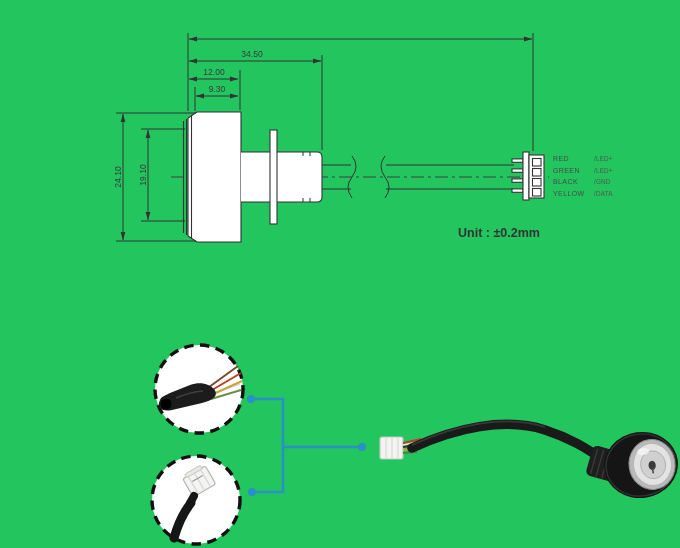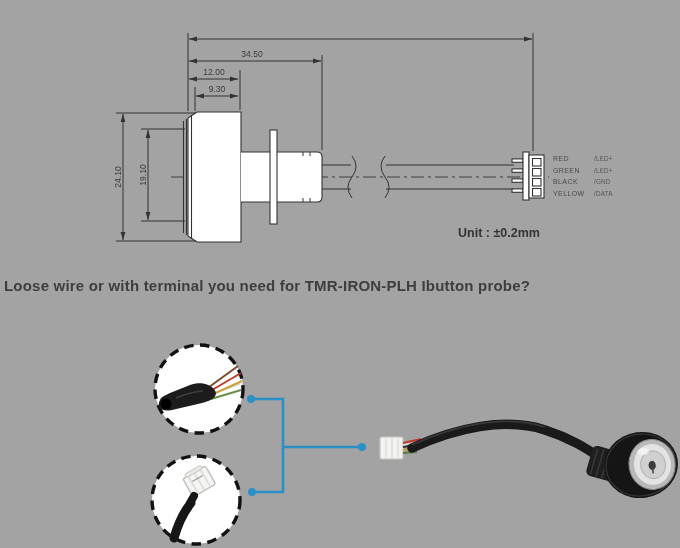--- a/index.html
+++ b/index.html
@@ -1,17 +1,17 @@
 <!DOCTYPE html>
 <html><head>
 <meta charset="utf-8">
 <style>
   html,body{margin:0;padding:0;background:#ffffff;}
   body{font-family:"Liberation Sans",sans-serif;}
-  #page{position:relative;width:680px;height:548px;background:#a3a3a3;overflow:hidden;}
+  #page{position:relative;width:680px;height:548px;background:#22c55e;overflow:hidden;}
   #tech-drawing{position:absolute;left:0;top:0;}
   #question{position:absolute;left:4px;top:277px;width:660px;
     font-size:15px;font-weight:bold;color:#3e3e3e;letter-spacing:0.2px;}
   #callout-figure{position:absolute;left:0;top:300px;}
   svg text{font-family:"Liberation Sans",sans-serif;}
   .dim-label{font-size:8.5px;fill:#3a3a3a;}
   .wire-name{font-size:7px;fill:#4a4a4a;letter-spacing:0.4px;}
   .wire-signal{font-size:6.3px;fill:#555555;letter-spacing:0.2px;}
   .unit-note{font-size:12.5px;font-weight:bold;fill:#343434;}
 </style>
@@ -109,21 +109,20 @@
       <text class="wire-signal" x="594" y="172.5">/LED+</text>
       <text class="wire-name" x="553" y="184">BLACK</text>
       <text class="wire-signal" x="594" y="184">/GND</text>
       <text class="wire-name" x="553" y="195.5">YELLOW</text>
       <text class="wire-signal" x="594" y="195.5">/DATA</text>
     </g>
 
     <text class="unit-note" x="458" y="237">Unit : ±0.2mm</text>
   </svg>
 
-  <div id="question">Loose wire or with terminal you need for TMR-IRON-PLH Ibutton probe?</div>
 
   <svg id="callout-figure" width="680" height="248" viewBox="0 300 680 248">
 
     <g stroke="#2b90c8" stroke-width="2.6" fill="none">
       <path d="M251,399 H283 V492 H252"></path>
       <path d="M283,447 H362"></path>
     </g>
     <g fill="#2b90c8">
       <circle cx="251" cy="399" r="4"></circle>
       <circle cx="252" cy="492" r="4"></circle>

